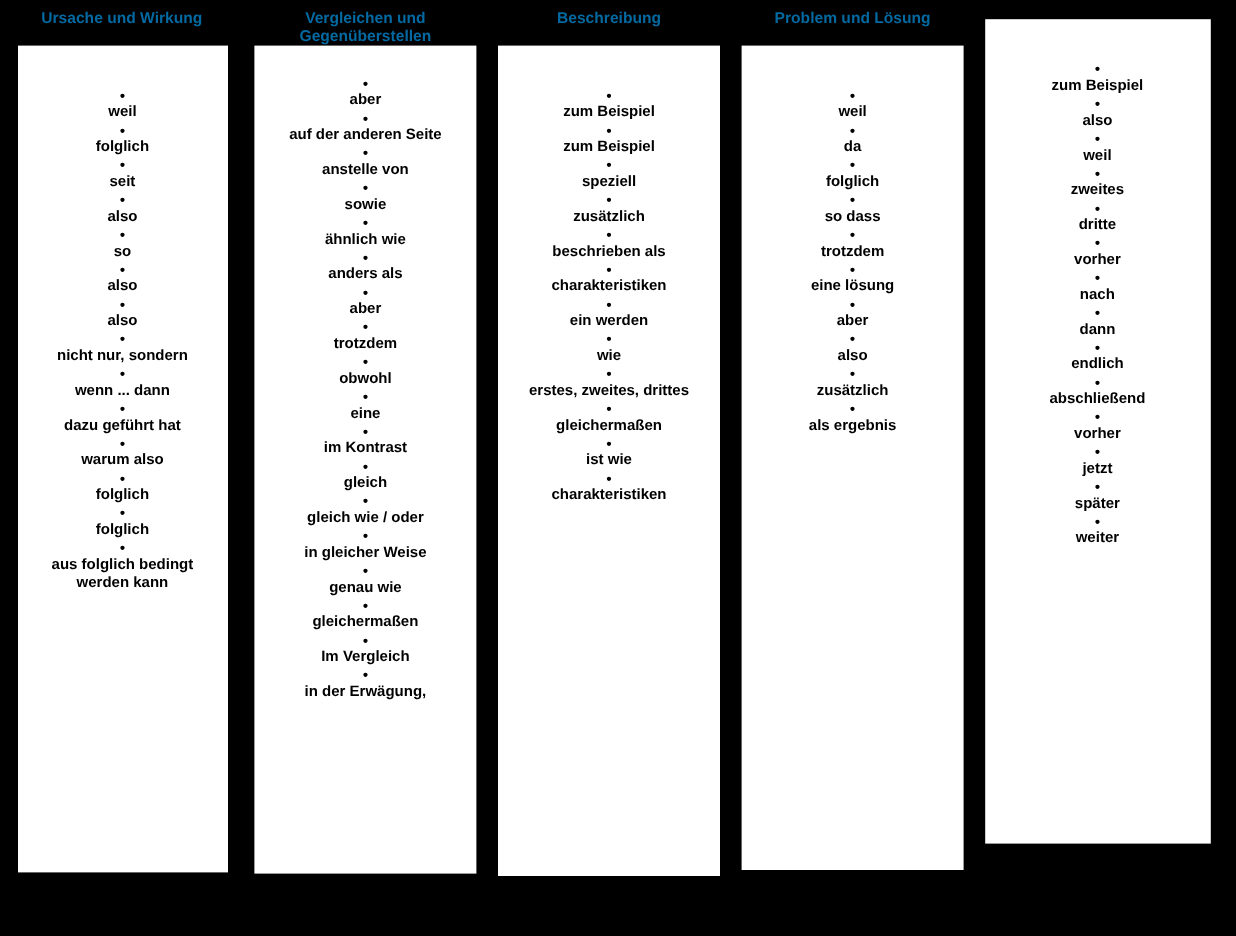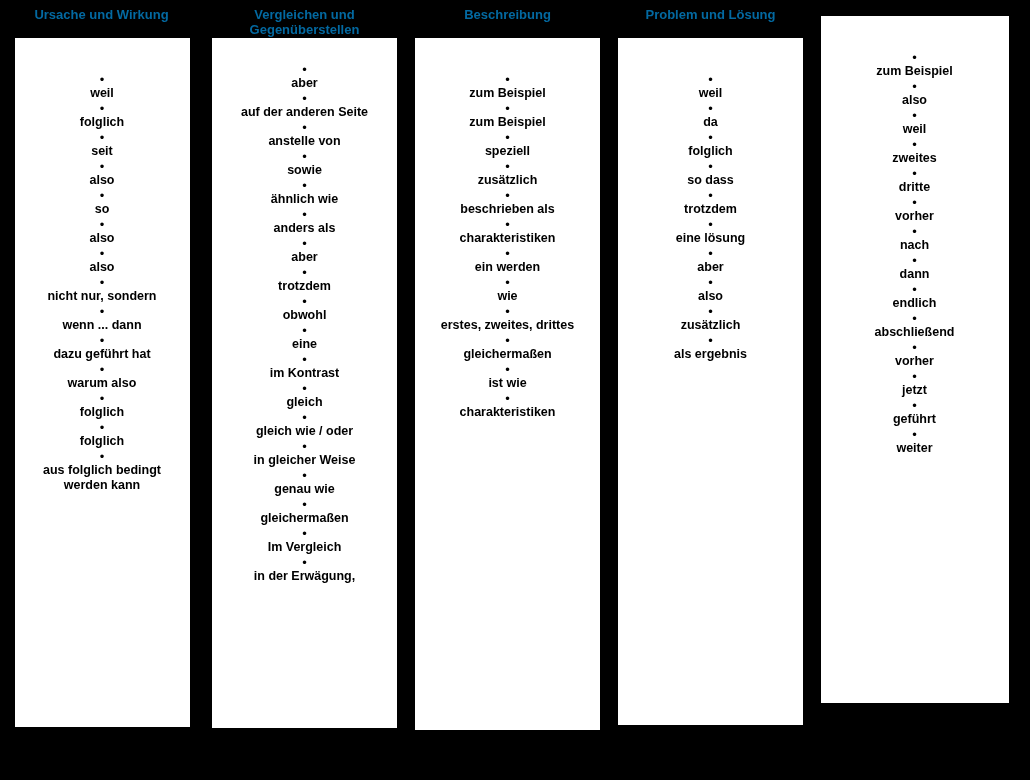--- a/index.html
+++ b/index.html
@@ -370,21 +370,21 @@
         <span class="bullet"></span>
         <div class="item">
           <span class="item-text">vorher</span>
         </div>
         <span class="bullet"></span>
         <div class="item">
           <span class="item-text">jetzt</span>
         </div>
         <span class="bullet"></span>
         <div class="item">
-          <span class="item-text">geführt</span>
+          <span class="item-text">später</span>
         </div>
         <span class="bullet"></span>
         <div class="item">
           <span class="item-text">weiter</span>
         </div>
       </div>
     </div>
   </div>
 
 </body></html>

